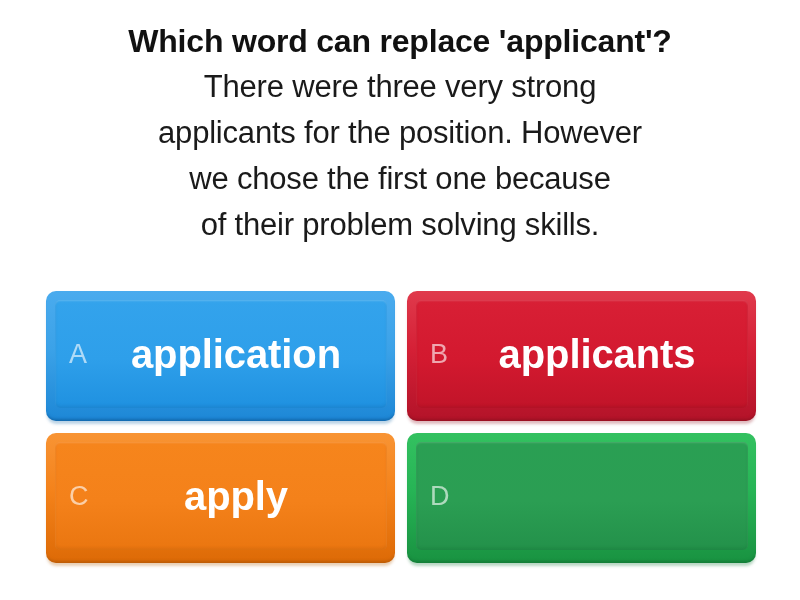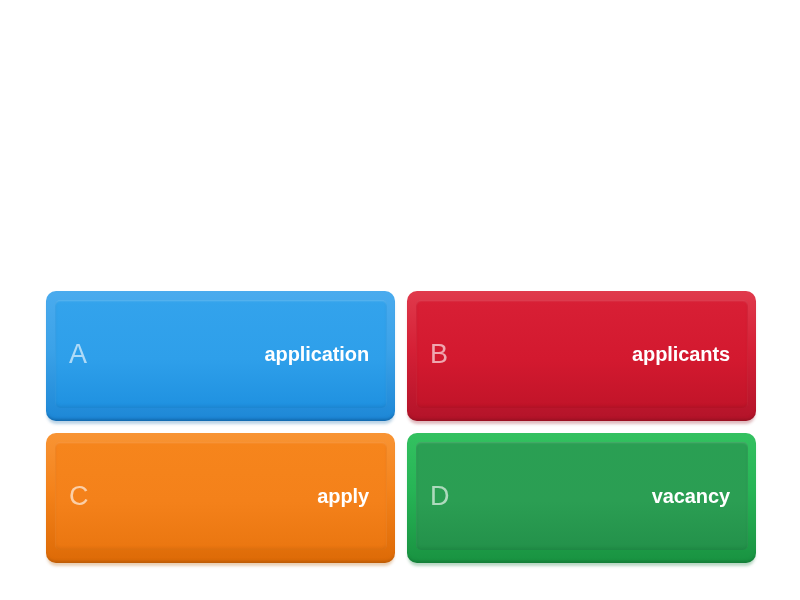--- a/index.html
+++ b/index.html
@@ -95,22 +95,22 @@
     flex: 0 0 auto;
     font-size: 27px;
     font-weight: normal;
     color: rgba(255, 255, 255, 0.62);
     line-height: 1;
     width: 34px;
   }
 
   .answer-text {
     flex: 1 1 auto;
-    text-align: right;
-    font-size: 20px;
+    text-align: center;
+    font-size: 40px;
     font-weight: bold;
     color: #ffffff;
     line-height: 1.1;
     letter-spacing: -0.1px;
     padding-right: 8px;
     word-break: break-word;
   }
 
   
   .btn-a {
@@ -162,20 +162,29 @@
     background: linear-gradient(180deg, #2a9f53 0%, #2b9e53 55%, #23914a 100%);
     box-shadow: inset 0 1px 2px rgba(255,255,255,0.16),
                 inset 0 -2px 3px rgba(12, 95, 42, 0.20);
   }
 </style>
 </head>
 <body>
 
 <div class="quiz-root">
 
+  <div class="question-block">
+    <div class="question-title">Which word can replace 'applicant'?</div>
+    <div class="question-body">
+      <span class="body-line">There were three very strong</span>
+      <span class="body-line">applicants for the position. However</span>
+      <span class="body-line">we chose the first one because</span>
+      <span class="body-line">of their problem solving skills.</span>
+    </div>
+  </div>
 
   <div class="answers-grid">
 
     <div class="answer-btn btn-a">
       <div class="answer-face">
         <span class="answer-letter">A</span>
         <span class="answer-text">application</span>
       </div>
     </div>
 
@@ -189,18 +198,17 @@
     <div class="answer-btn btn-c">
       <div class="answer-face">
         <span class="answer-letter">C</span>
         <span class="answer-text">apply</span>
       </div>
     </div>
 
     <div class="answer-btn btn-d">
       <div class="answer-face">
         <span class="answer-letter">D</span>
-        <span class="answer-text">vacancy</span>
       </div>
     </div>
 
   </div>
 </div>
 
 </body></html>

